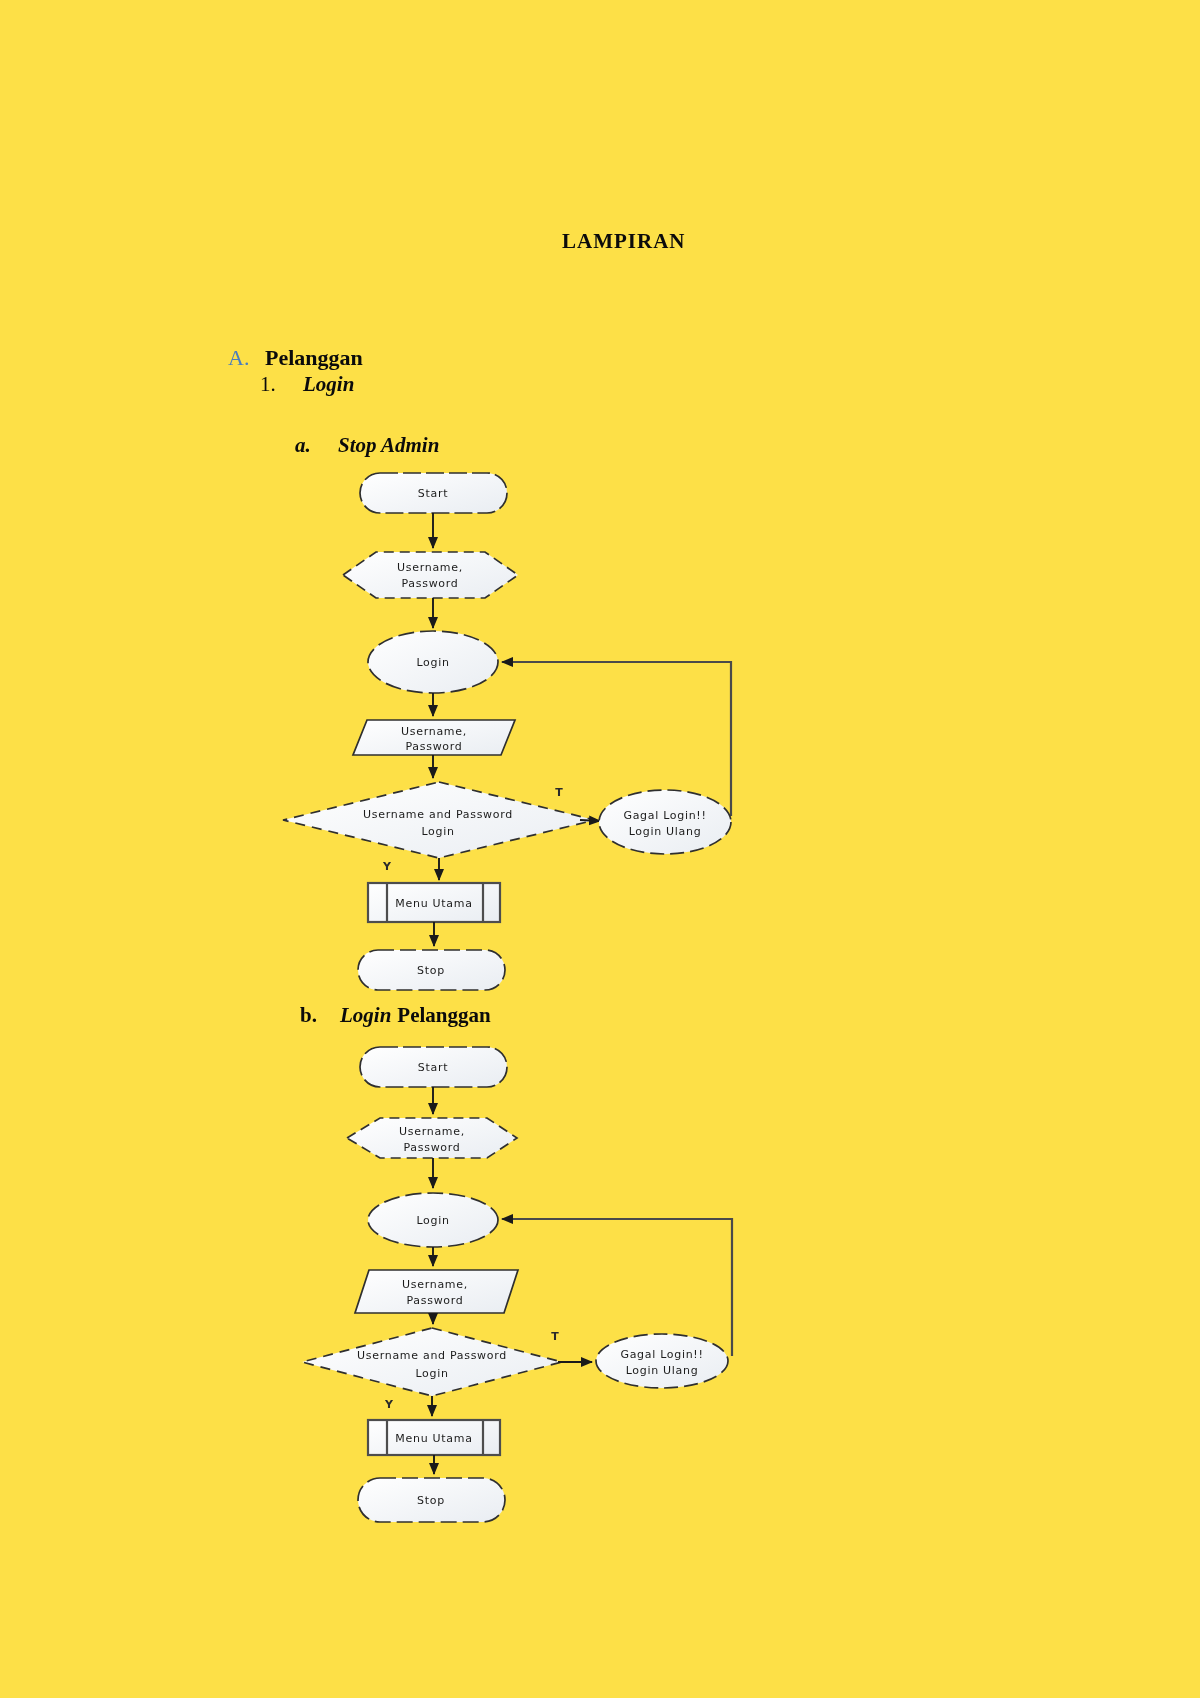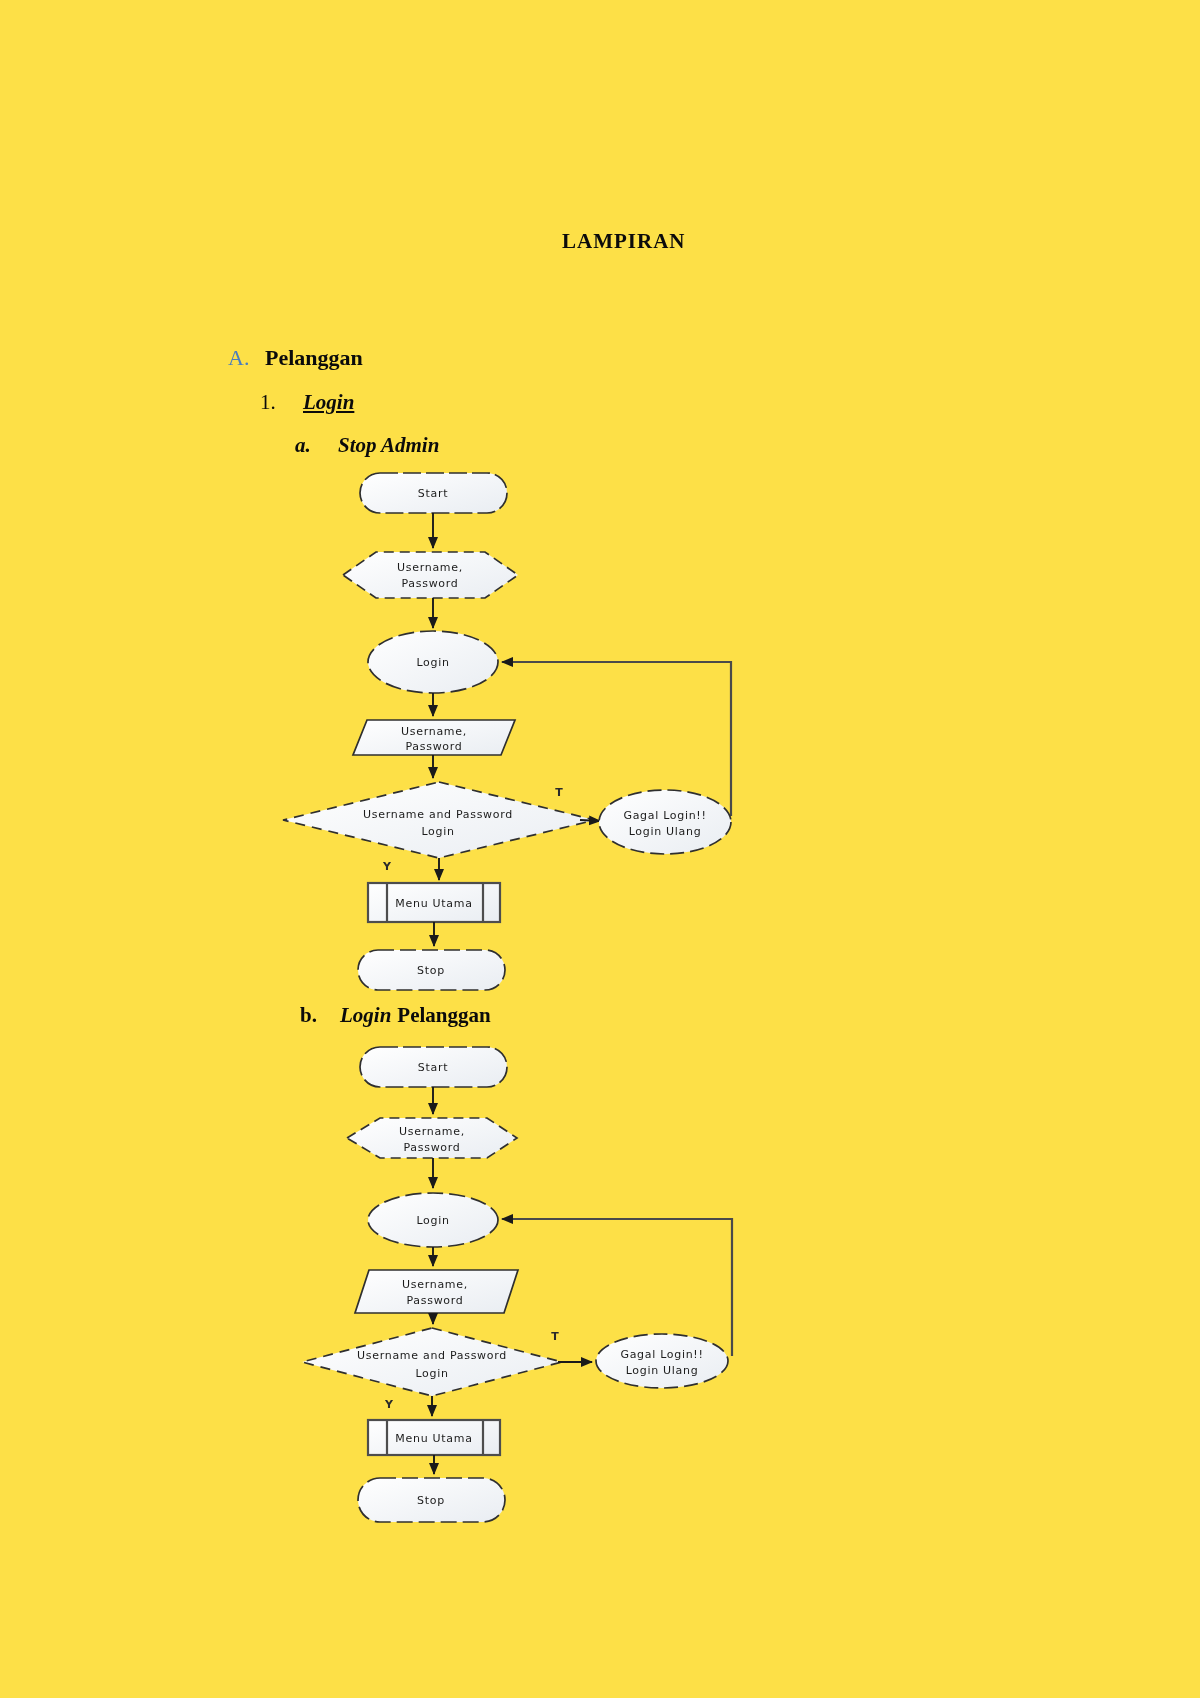--- a/index.html
+++ b/index.html
@@ -26,21 +26,21 @@
 <body>
 
 <div id="page">
 
   <div class="doc-title">LAMPIRAN</div>
 
   <div class="heading" style="left:228px;top:345px;font-size:22px;">
     <span class="mk blue" style="width:37px;">A.</span><span class="bold6">Pelanggan</span>
   </div>
 
-  <div class="heading" style="left:260px;top:390px;text-decoration:underline;">
+  <div class="heading" style="left:260px;top:372px;">
     <span class="mk" style="width:43px;">1.</span><span class="ital">Login</span>
   </div>
 
   <div class="heading" style="left:295px;top:433px;">
     <span class="mk ital" style="width:43px;">a.</span><span class="ital">Stop Admin</span>
   </div>
 
   <svg class="fc" style="left:270px;top:430px;" width="480" height="575" viewBox="0 0 480 575">
     <defs>
       <linearGradient id="g1" x1="0" y1="0" x2="1" y2="1">

